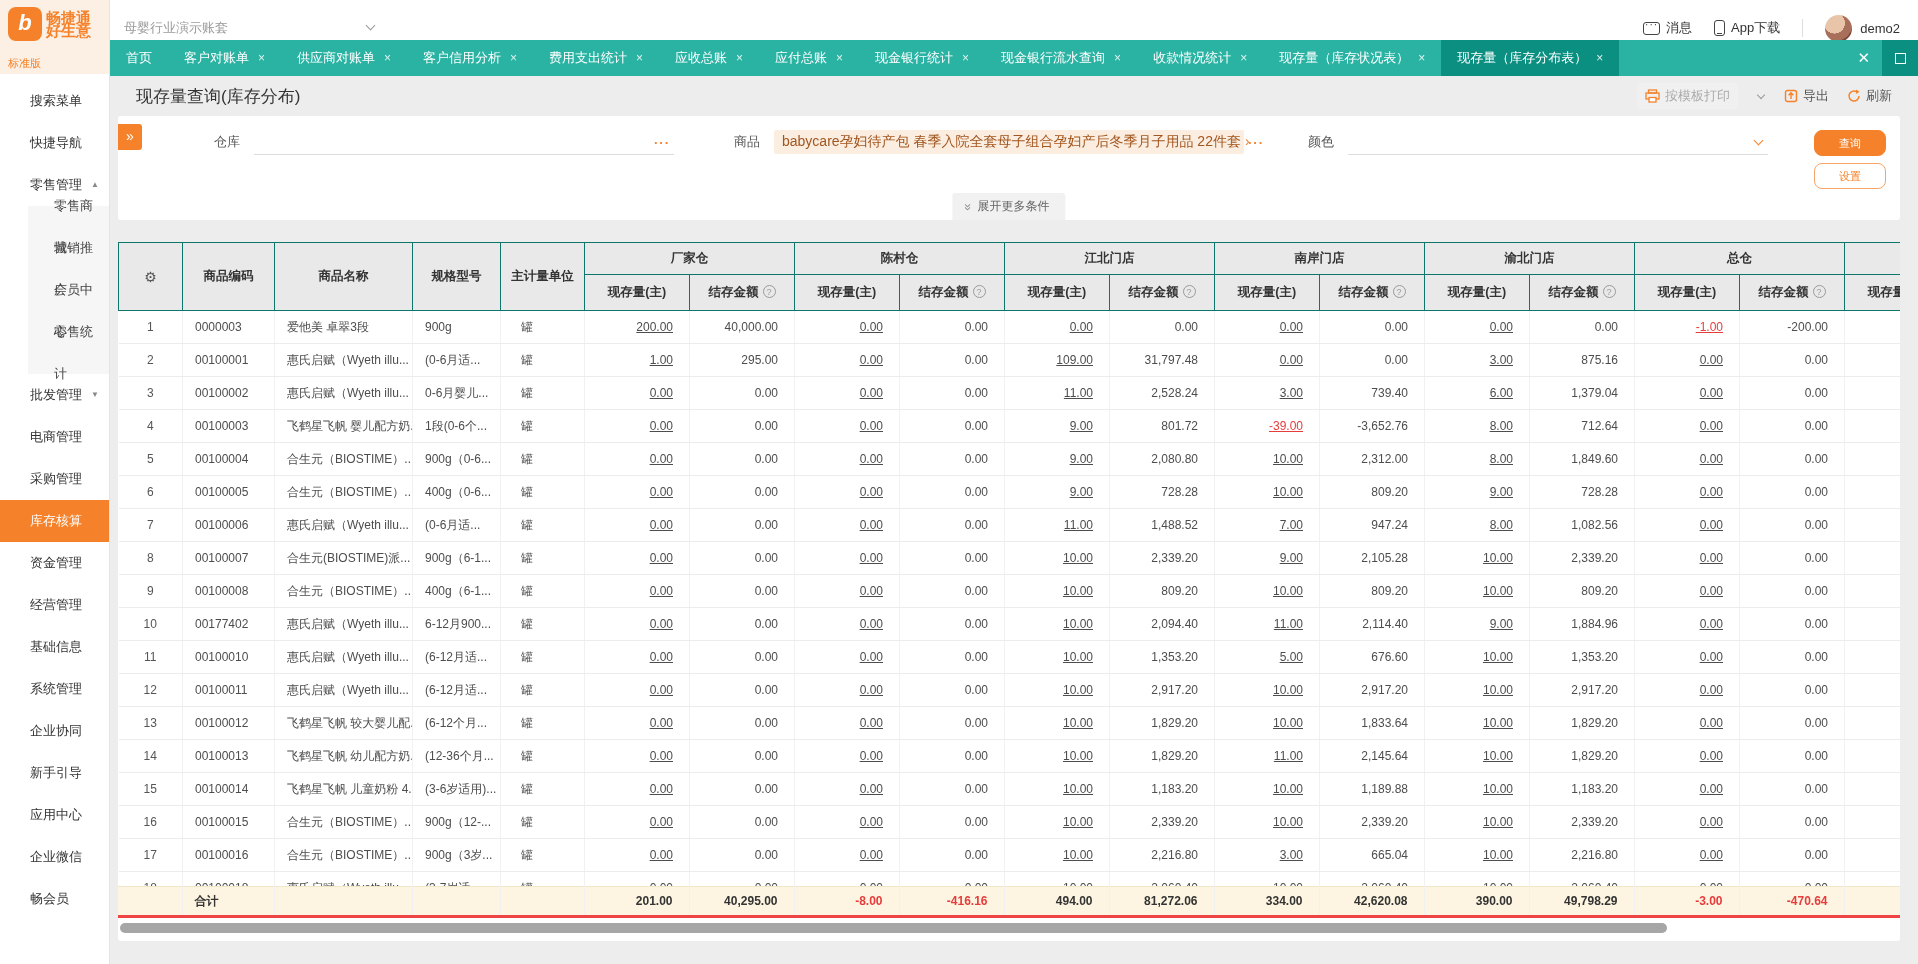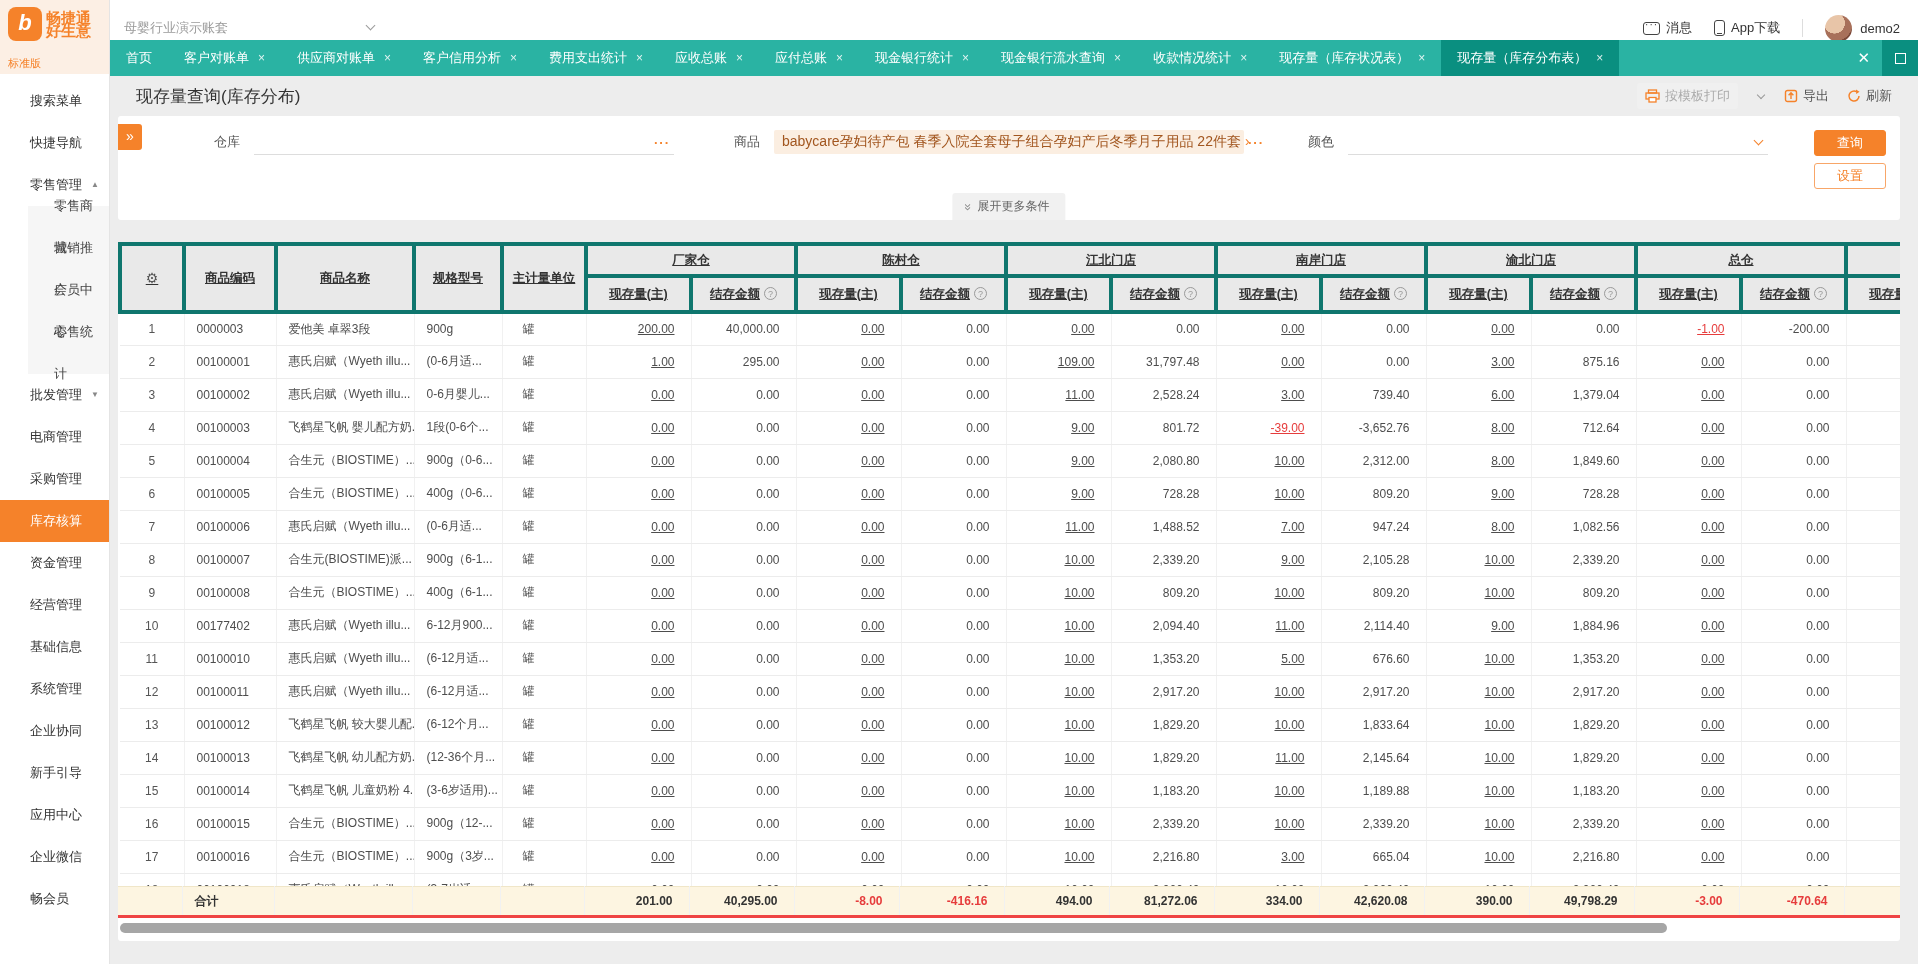--- a/index.html
+++ b/index.html
@@ -74,34 +74,34 @@
   .f-input.warehouse { width:420px; margin-right:60px; }
   .f-input.color { width:420px; }
   .dots { color:#f5822a; font-weight:bold; letter-spacing:1px; font-size:13px; cursor:pointer; padding:0 4px;}
   .chev-or { width:7px; height:7px; border-right:1.5px solid #f5822a; border-bottom:1.5px solid #f5822a;
     transform:rotate(45deg); margin:-4px 6px 0 0; cursor:pointer;}
   .prod-wrap { display:flex; align-items:center; margin-right:40px;}
   .prod-tag { background:#fbeee1; border-radius:2px; padding:3px 8px; font-size:14px; color:#a2561f;
     max-width:470px; white-space:nowrap; cursor:pointer;text-align:right;}
   .prod-tag .gt { color:#f5822a; margin-left:4px; }
   .f-buttons { margin-left:auto; margin-right:14px; display:flex; flex-direction:column; gap:7px; }
-  .btn { width:72px; height:26px; border-radius:3px; font-size:13px; text-align:center; line-height:24px; cursor:pointer;}
+  .btn { width:72px; height:26px; border-radius:8px; font-size:11px; text-align:center; line-height:24px; cursor:pointer;}
   .btn.primary { background:#f5822a; color:#fff; border:1px solid #f5822a;}
   .btn.ghost { background:#fff; color:#f5822a; border:1px solid #f8a668;}
   .expand-more { position:absolute; left:50%; transform:translateX(-50%); bottom:0; background:#f1f1f1;
     color:#666; font-size:12px; padding:5px 16px 5px 12px; border-radius:3px 3px 0 0; cursor:pointer;
     display:flex; align-items:center; gap:6px;}
   .dbl-chev { display:inline-block; transform:rotate(90deg); color:#8a8a8a; font-size:13px; line-height:10px;}
 
   
   .table-panel { background:#fff; margin-top:22px; border-radius:3px; padding-bottom:8px; }
   .tclip { overflow:hidden; height:644px; }
   table.grid { table-layout:fixed; border-collapse:collapse; width:1806px; }
-  .grid th { background:#e9e9e9; border:4px solid #0f766e; font-size:12.5px; color:#333;
-    font-weight:bold; height:32px; text-align:center; white-space:nowrap; overflow:hidden;text-decoration:underline;}
+  .grid th { background:#e9e9e9; border:1px solid #0f766e; font-size:12.5px; color:#333;
+    font-weight:bold; height:32px; text-align:center; white-space:nowrap; overflow:hidden;}
   .grid thead tr:nth-child(2) th { height:36px; }
   .grid td { border-bottom:1px solid #ececec; border-right:1px solid #f1f1f1; font-size:12px; color:#4d4d4d;
     height:33px; white-space:nowrap; overflow:hidden; background:#fff;}
   td.seq { text-align:center; color:#555; }
   td.code, td.name, td.spec { padding-left:12px; }
   td.unit { padding-left:20px; }
   td.num { text-align:right; padding-right:16px; }
   .qlink { text-decoration:underline; cursor:pointer; }
   .neg, .neg .qlink { color:#e63c3c; }
   .gear { font-family:"DejaVu Sans",sans-serif; font-size:14px; color:#555; cursor:pointer;}

